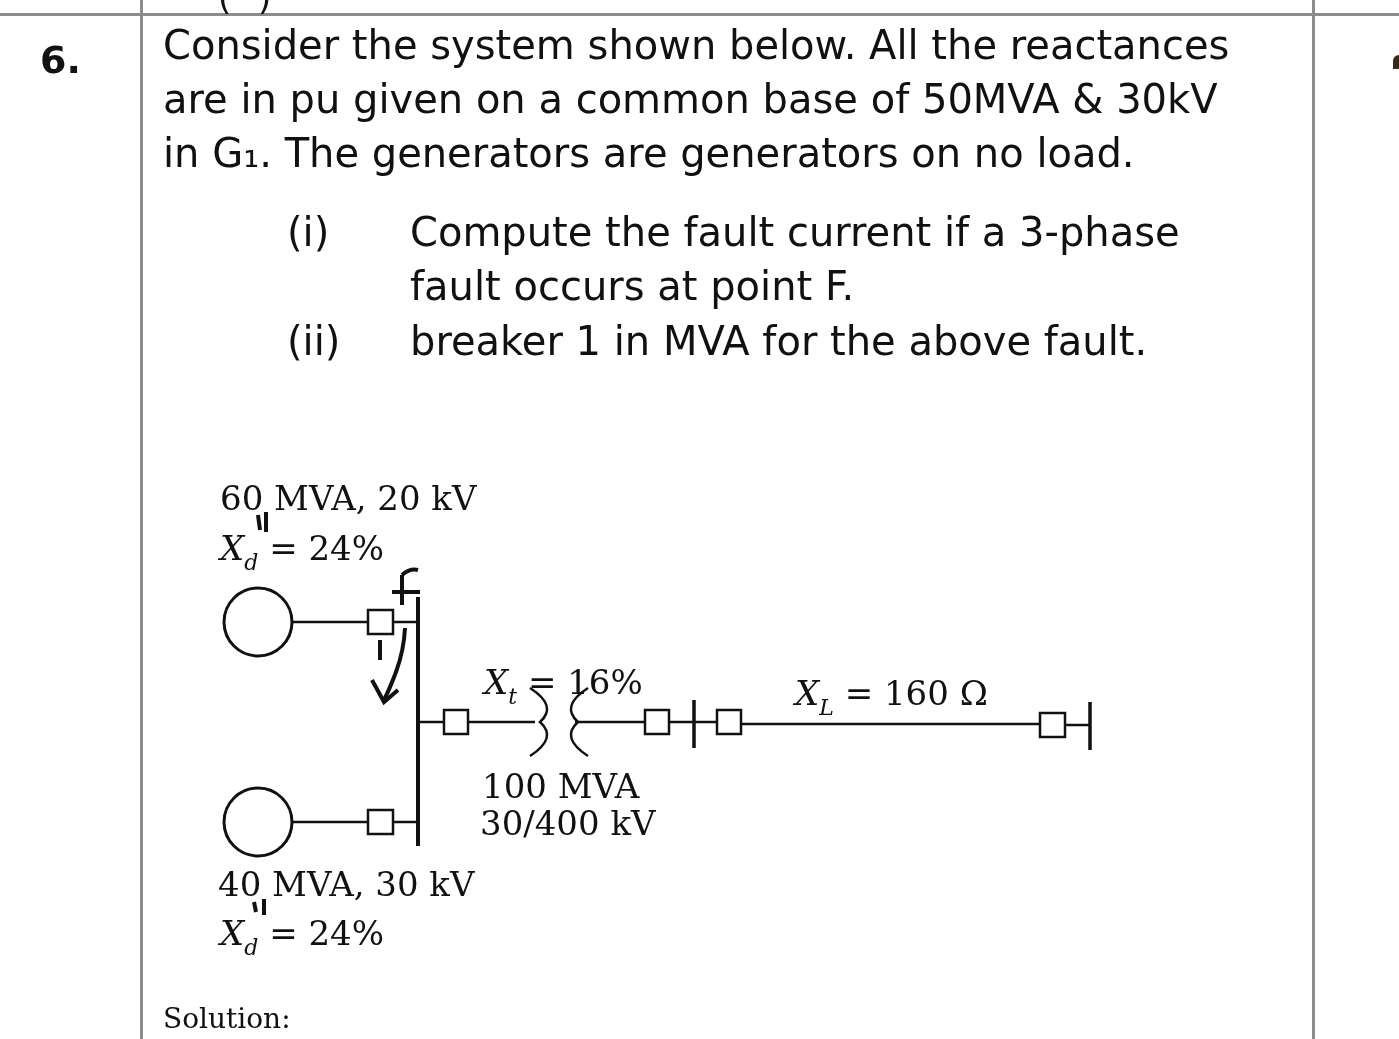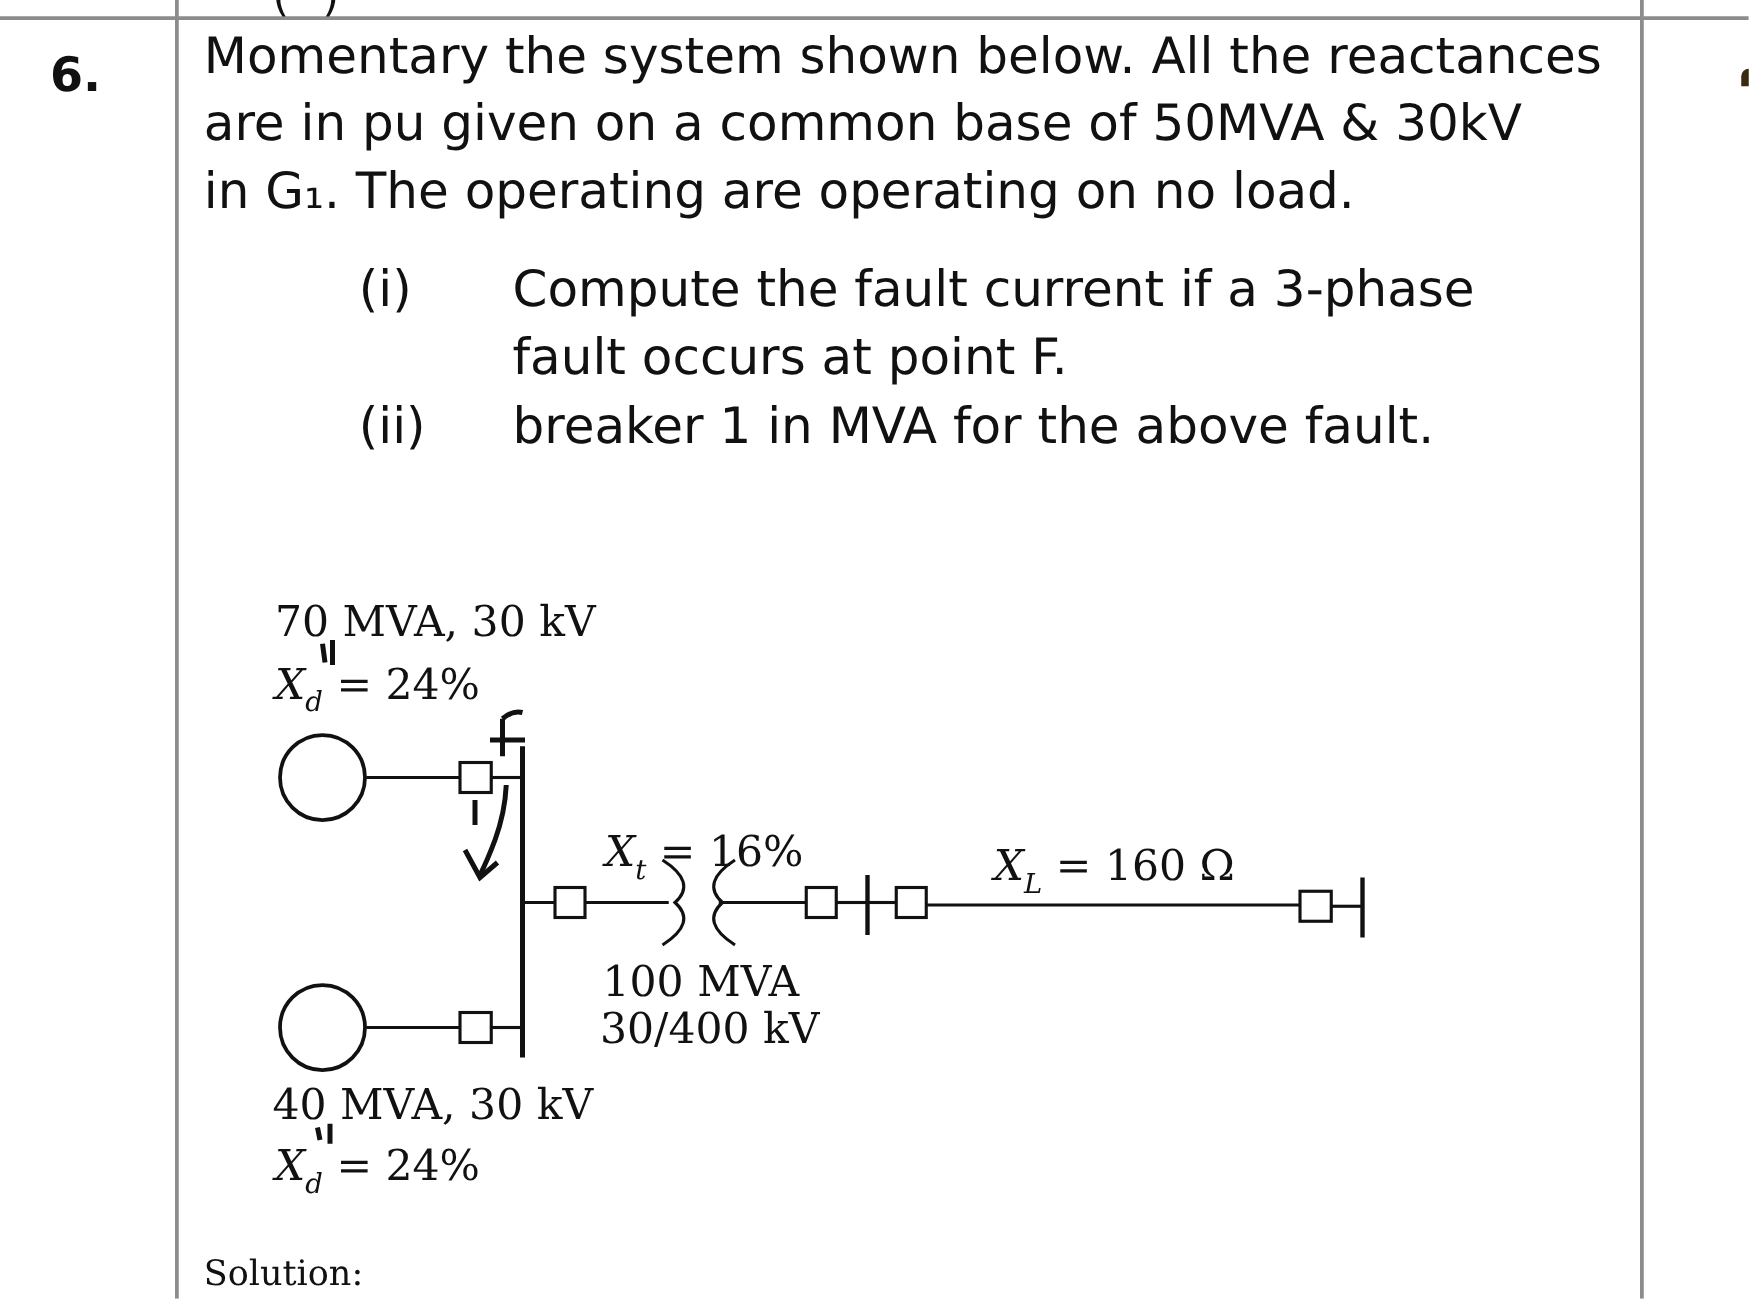--- a/index.html
+++ b/index.html
@@ -24,23 +24,23 @@
 
 <div class="hline" style="top:13px;"></div>
 <div class="vline" style="left:140px;"></div>
 <div class="vline" style="left:1312px;"></div>
 <div class="prev-paren">( )</div>
 <div class="right-mark"></div>
 
 <div class="qnum">6.</div>
 
 <div class="para">
-  <div>Momentary the system shown below. All the reactances</div>
+  <div>Consider the system shown below. All the reactances</div>
   <div>are in pu given on a common base of 50MVA &amp; 30kV</div>
-  <div>in G₁. The operating are operating on no load.</div>
+  <div>in G₁. The generators are generators on no load.</div>
 </div>
 
 <div class="item" style="top:205px; left:0; width:1399px; height:110px;">
   <div class="item-label">(i)</div>
   <div class="item-text">
     <div>Compute the fault current if a 3-phase</div>
     <div>fault occurs at point F.</div>
   </div>
 </div>
 
@@ -89,21 +89,21 @@
     <path d="M 372 680 L 384 702 L 398 690" stroke-width="4"></path>
     <line x1="380" y1="640" x2="380" y2="660" stroke-width="4"></line>
 
     <path d="M 402 575 L 402 605 M 392 592 L 420 592 M 402 575 Q 410 568 418 570" stroke-width="4"></path>
 
     <path d="M 258 515 L 260 530 M 266 512 L 266 532" stroke-width="4"></path>
     <path d="M 254 902 L 256 912 M 264 899 L 264 915" stroke-width="4"></path>
   </g>
 </svg>
 
-<div class="dlabel" style="left:220px; top:478px;">70 MVA, 30 kV</div>
+<div class="dlabel" style="left:220px; top:478px;">60 MVA, 20 kV</div>
 <div class="dlabel" style="left:220px; top:528px;">
   <i>X</i><span class="sub">d</span>
   <span>= 24%</span>
 </div>
 
 <div class="dlabel" style="left:484px; top:642px;margin-top:20px;">
   <i>X</i><span class="sub">t</span>
   <span>= 16%</span>
 </div>
 <div class="dlabel" style="left:482px; top:766px;">100 MVA</div>

